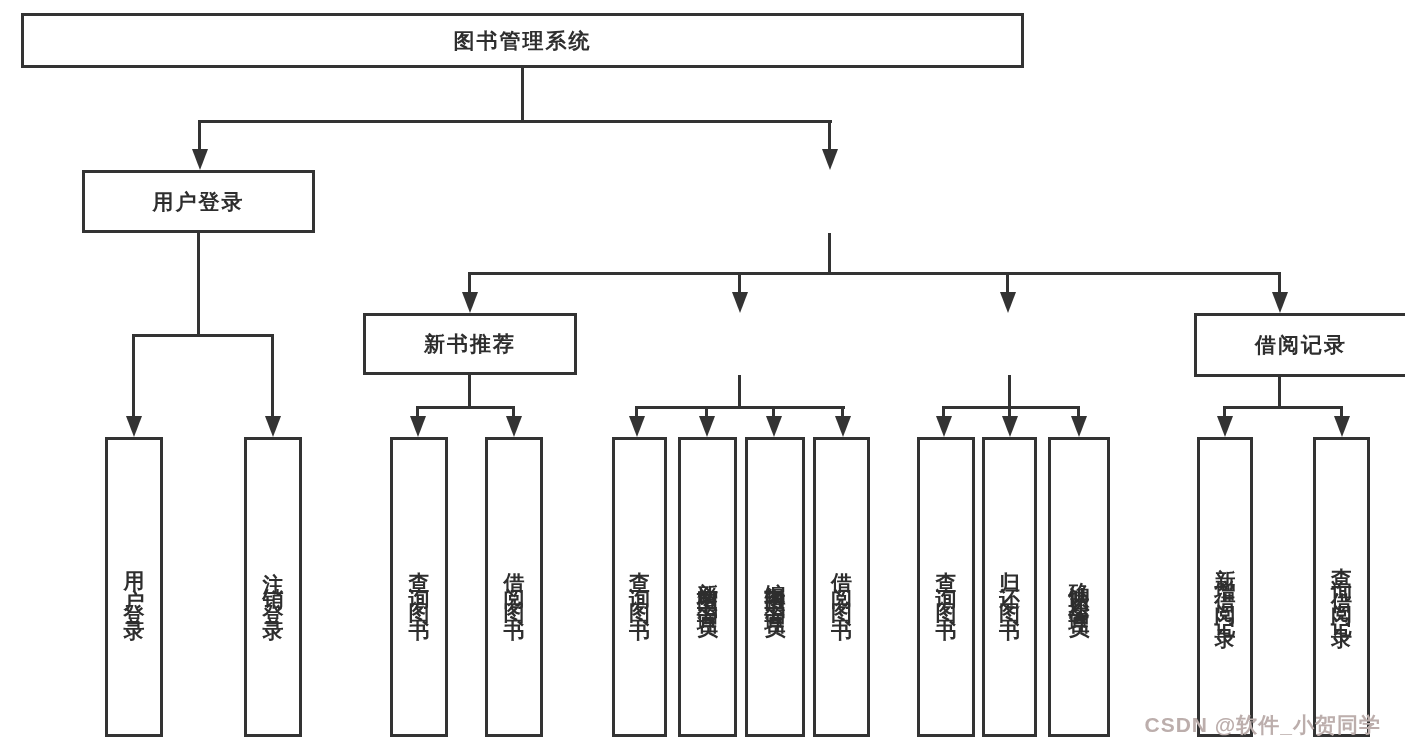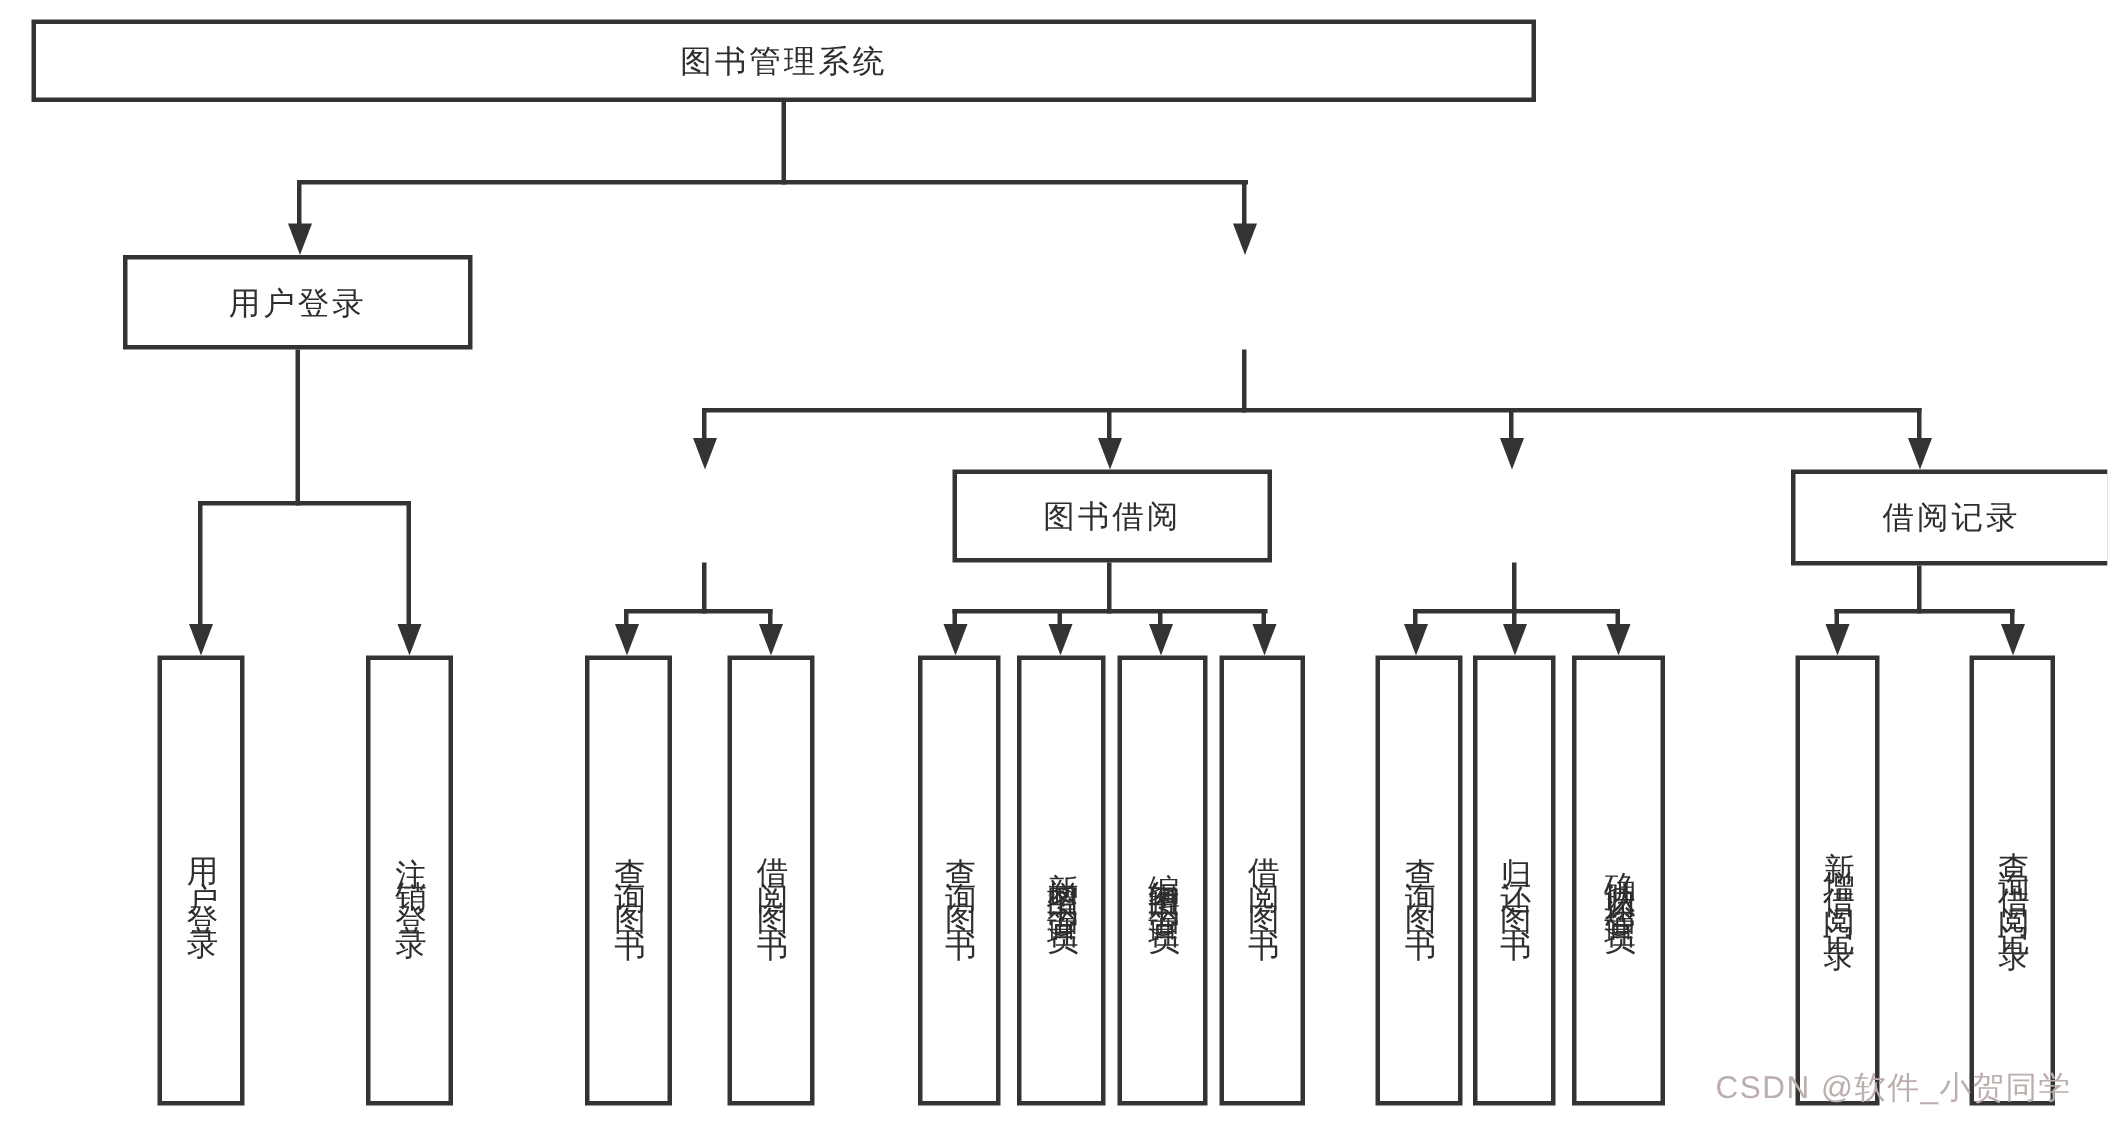--- a/index.html
+++ b/index.html
@@ -1,17 +1,17 @@
 <!DOCTYPE html>
 <html><head>
 <meta charset="utf-8">
 <style>
   html,body { margin:0; padding:0; background:#ffffff; }
   body { font-family:"Liberation Sans","DejaVu Sans",sans-serif; }
-  #canvas { position:relative; width:1405px; height:747px; background:#ffffff; overflow:hidden; }
+  #canvas { position:relative; width:1405px; height:747px; background:#ffffff; overflow:hidden;font-weight:bold; }
 
   .box {
     position:absolute; box-sizing:border-box;
     border:3px solid #333333; background:#ffffff;
     display:flex; align-items:center; justify-content:center;
     color:#2e2e2e; font-size:21px; letter-spacing:2px;
   }
   .vbox {
     writing-mode:vertical-rl; text-orientation:mixed;
     font-size:21px;
@@ -68,22 +68,22 @@
   <div class="hline" style="left:468px; top:272px; width:813px;"></div>
   <div class="vline" style="left:468px; top:272px; height:22px;"></div>
   <div class="arrow" style="left:462px; top:292px;"></div>
   <div class="vline" style="left:738px; top:272px; height:22px;"></div>
   <div class="arrow" style="left:732px; top:292px;"></div>
   <div class="vline" style="left:1006px; top:272px; height:22px;"></div>
   <div class="arrow" style="left:1000px; top:292px;"></div>
   <div class="vline" style="left:1278px; top:272px; height:22px;"></div>
   <div class="arrow" style="left:1272px; top:292px;"></div>
 
-  <div class="box" style="left:635px; top:313px; width:213px; height:62px;">
-    <span>图书借阅</span>
+  <div class="box" style="left:363px; top:313px; width:214px; height:62px;">
+    <span>新书推荐</span>
   </div>
   <div class="box" style="left:1171px; top:313px; width:214px; height:64px;margin-left:23px;">
     <span>借阅记录</span>
   </div>
 
   <div class="vline" style="left:468px; top:375px; height:34px;"></div>
   <div class="hline" style="left:416px; top:406px; width:99px;"></div>
   <div class="vline" style="left:416px; top:406px; height:12px;"></div>
   <div class="arrow" style="left:410px; top:416px;"></div>
   <div class="vline" style="left:512px; top:406px; height:12px;"></div>

